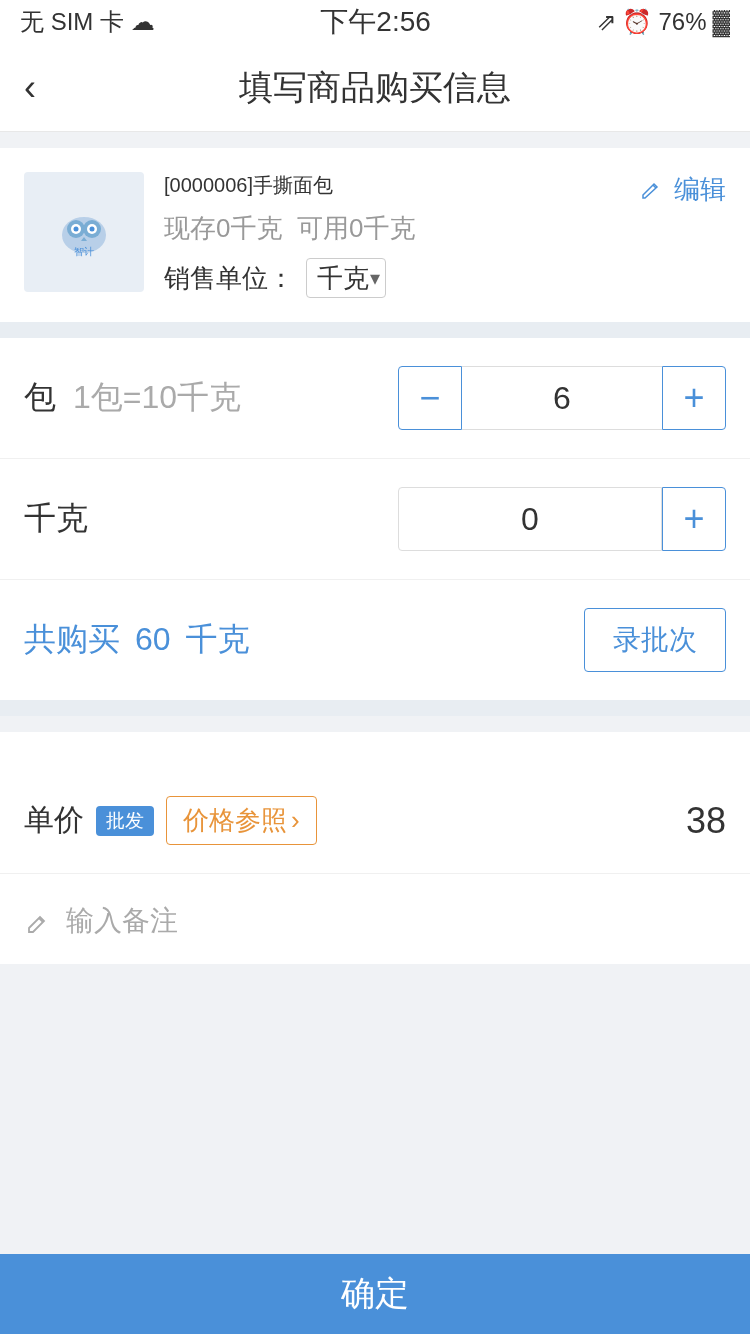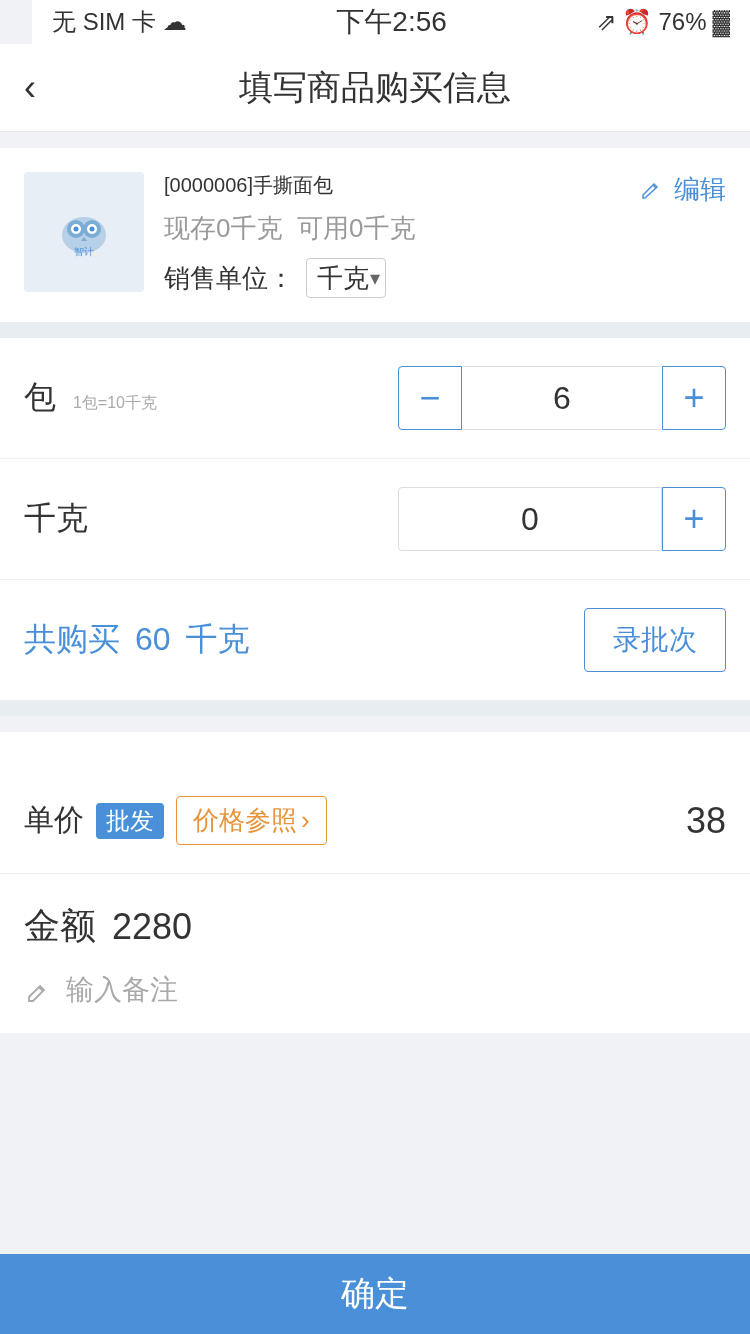--- a/index.html
+++ b/index.html
@@ -16,21 +16,20 @@
     
     .status-bar {
       height: 44px;
       background: #fff;
       display: flex;
       align-items: center;
       justify-content: space-between;
       padding: 0 20px;
       font-size: 24px;
       color: #333;
-      margin-left: 32px;
     }
     .status-left { display: flex; align-items: center; gap: 8px; }
     .status-center { font-size: 28px; font-weight: 500; }
     .status-right { display: flex; align-items: center; gap: 6px; font-size: 24px; }
 
     
     .nav-bar {
       height: 88px;
       background: #fff;
       display: flex;
@@ -142,21 +141,21 @@
       align-items: center;
       padding: 28px 24px;
       border-bottom: 1px solid #f0f0f0;
     }
     .input-label {
       flex: 1;
       font-size: 32px;
       color: #333;
     }
     .input-hint {
-      font-size: 16px;
+      font-size: 32px;
       color: #aaa;
       margin-left: 8px;
     }
     .qty-control {
       display: flex;
       align-items: center;
     }
     .qty-btn {
       width: 64px;
       height: 64px;
@@ -241,21 +240,21 @@
     .price-label {
       font-size: 30px;
       color: #333;
       display: flex;
       align-items: center;
       gap: 12px;
     }
     .badge-pi {
       background: #4a90d9;
       color: #fff;
-      font-size: 24px;
+      font-size: 19px;
       padding: 2px 10px;
       border-radius: 4px;
     }
     .price-ref-btn {
       border: 1.5px solid #e8943a;
       color: #e8943a;
       background: #fff;
       font-size: 26px;
       padding: 6px 16px;
       border-radius: 4px;
@@ -423,24 +422,20 @@
       <button class="price-ref-btn">
         <span>价格参照</span>
         <span>›</span>
       </button>
     </div>
     <div class="price-value">38</div>
   </div>
 </div>
 
 <div class="amount-section">
-  <div class="amount-row">
-    <span class="amount-label">金额</span>
-    <span class="amount-value">2280</span>
-  </div>
   <div class="remark-row">
     <svg width="30" height="30" viewBox="0 0 30 30">
       <path d="M5 22L16 11l4 4L9 26H5v-4z" fill="none" stroke="#aaa" stroke-width="1.8"></path>
       <path d="M15 12l4 4" fill="none" stroke="#aaa" stroke-width="1.8"></path>
     </svg>
     <span style="color:#aaa;">输入备注</span>
   </div>
 </div>
 
 <div class="bottom-space"></div>

